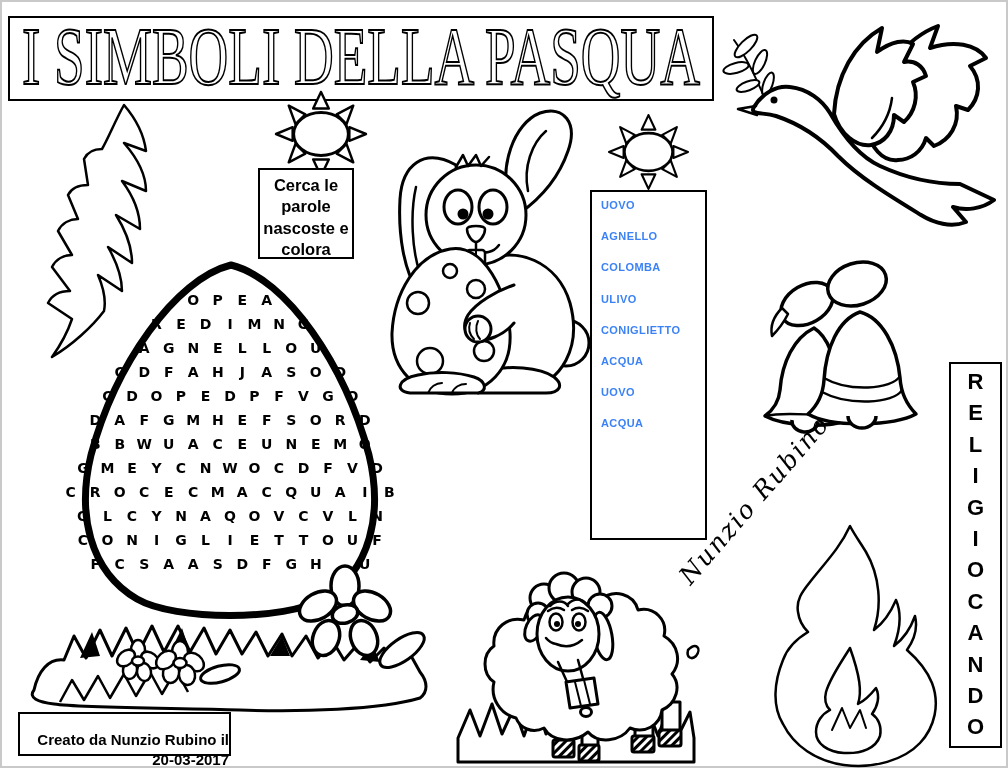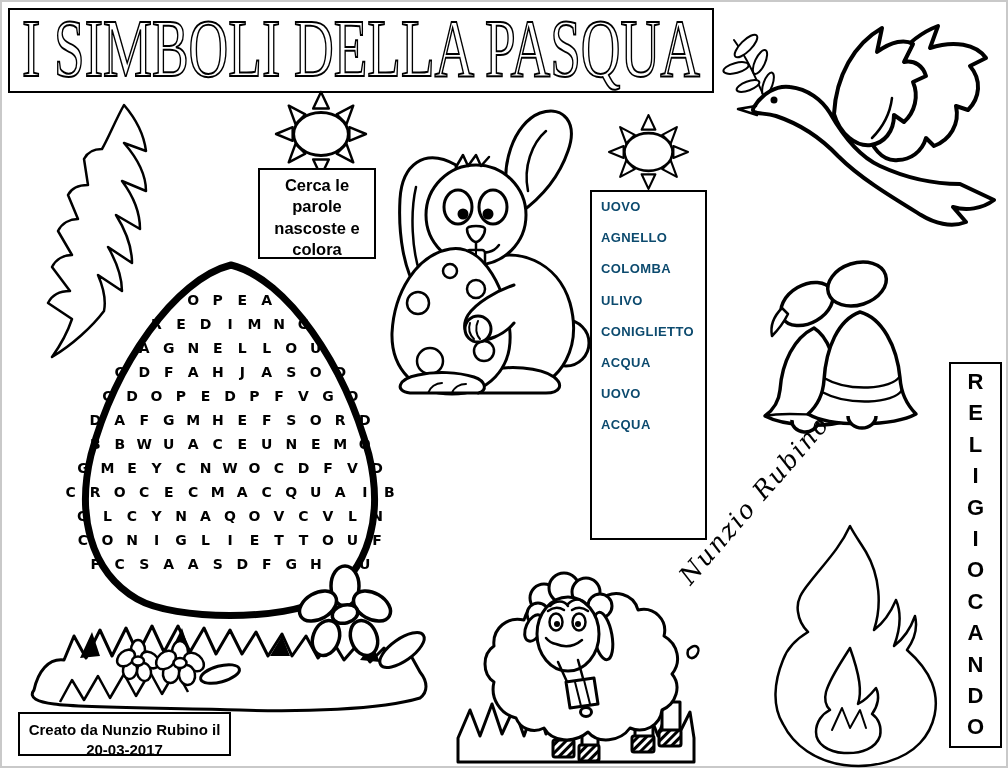--- a/index.html
+++ b/index.html
@@ -3,39 +3,39 @@
 <meta charset="utf-8">
 <style>
   * { margin:0; padding:0; box-sizing:border-box; }
   html,body { background:#ffffff; }
   body { font-family:"Liberation Sans", sans-serif; }
   .sheet { position:relative; width:1008px; height:768px; background:#fff; overflow:hidden;
            box-shadow: inset 0 0 0 2px #c9c9c9; }
   .abs { position:absolute; }
   .inkbox { border:2px solid #000; background:#fff; }
 
-  .title-box { left:8px; top:8px; width:706px; height:85px; }
+  .title-box { left:8px; top:16px; width:706px; height:85px; }
   .title-box svg { width:100%; height:100%; }
 
-  .instruction-box { left:258px; top:168px; width:118px; height:91px;
+  .instruction-box { left:258px; top:168px; width:96px; height:91px;
     font-weight:bold; font-size:16.5px; line-height:1.3; text-align:center; padding-top:5px; }
 
   .wordlist-box { left:590px; top:190px; width:117px; height:350px; padding:7px 0 0 9px; }
-  .word-item { font-weight:bold; font-size:13px; height:31.2px; letter-spacing:.4px; color:#0c4a6e; }
+  .word-item { font-weight:bold; font-size:11px; height:31.2px; letter-spacing:.4px; color:#3b82f6; }
 
   .egg-svg { left:55px; top:255px; }
   .egg-grid { left:55px; top:292px; width:350px; }
   .ws-row { display:flex; justify-content:center; height:24px; }
   .ws-cell { width:24.5px; text-align:center; font:700 14px "DejaVu Sans", sans-serif; color:#000; }
 
   .banner-box { left:949px; top:362px; width:53px; height:386px; border:2px solid #000; background:#fff; padding-top:5px; }
   .banner-letter { display:block; text-align:center; font:700 22px "Liberation Sans", sans-serif; height:31.4px; color:#000; }
 
   .credit-box { left:18px; top:712px; width:213px; height:44px; border:2px solid #000; background:#fff;
-    text-align:center; font-weight:bold; font-size:15px; line-height:1.35; padding-top:6px; }
+    text-align:right; font-weight:bold; font-size:15px; line-height:1.35; padding-top:16px; }
 
   .signature { left:684px; top:566px; transform:rotate(-49deg); transform-origin:0 50%;
     font:italic 25px "DejaVu Serif", serif; letter-spacing:2px; white-space:nowrap; color:#000; }
 
   svg { display:block; overflow:visible; }
 </style>
 </head>
 <body>
 
 <div class="sheet">

